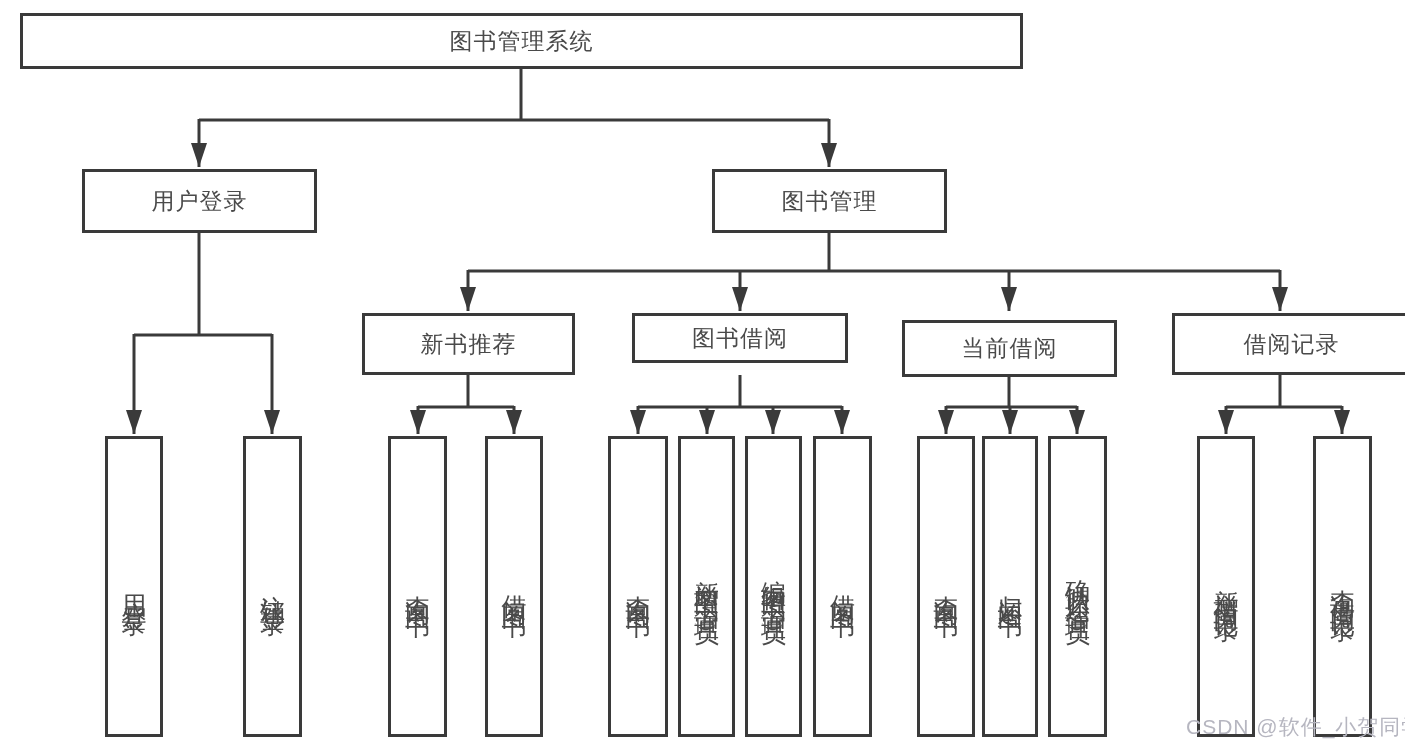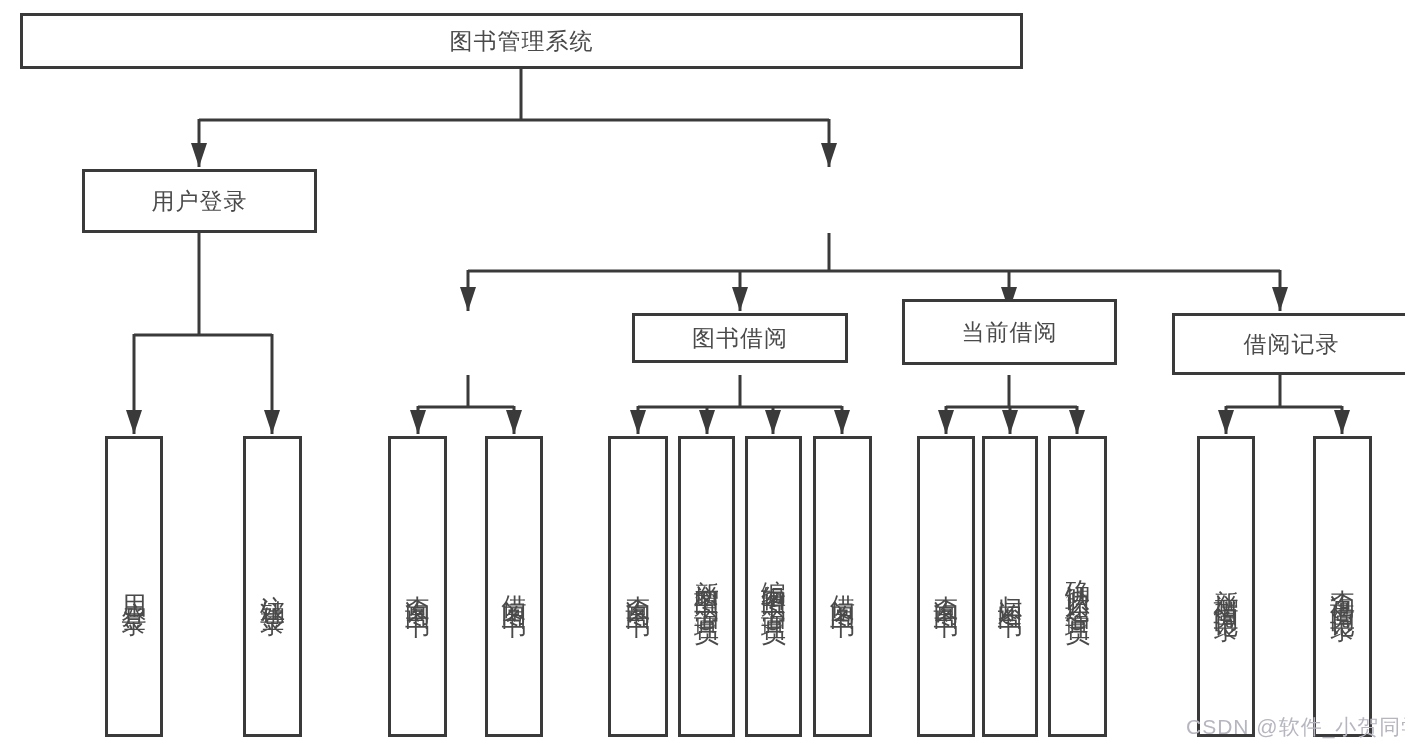--- a/index.html
+++ b/index.html
@@ -101,25 +101,31 @@
     </g>
   </svg>
 
   <div class="hbox" style="left:20px;top:13px;width:1003px;height:56px">
     <span>图书管理系统</span>
   </div>
 
   <div class="hbox" style="left:82px;top:169px;width:235px;height:64px">
     <span>用户登录</span>
   </div>
+  <div class="hbox" style="left:712px;top:169px;width:235px;height:64px">
+    <span>图书管理</span>
+  </div>
 
+  <div class="hbox" style="left:362px;top:313px;width:213px;height:62px">
+    <span>新书推荐</span>
+  </div>
   <div class="hbox" style="left:632px;top:313px;width:216px;height:50px">
     <span>图书借阅</span>
   </div>
-  <div class="hbox" style="left:902px;top:299px;width:215px;height:66px">
+  <div class="hbox" style="left:902px;top:320px;width:215px;height:57px">
     <span>当前借阅</span>
   </div>
   <div class="hbox" style="left:1172px;top:313px;width:239px;height:62px">
     <span>借阅记录</span>
   </div>
 
   <div class="leaf" style="left:105px;width:58px">
     <span class="vtext">用户登录</span>
   </div>
   <div class="leaf" style="left:243px;width:59px">

